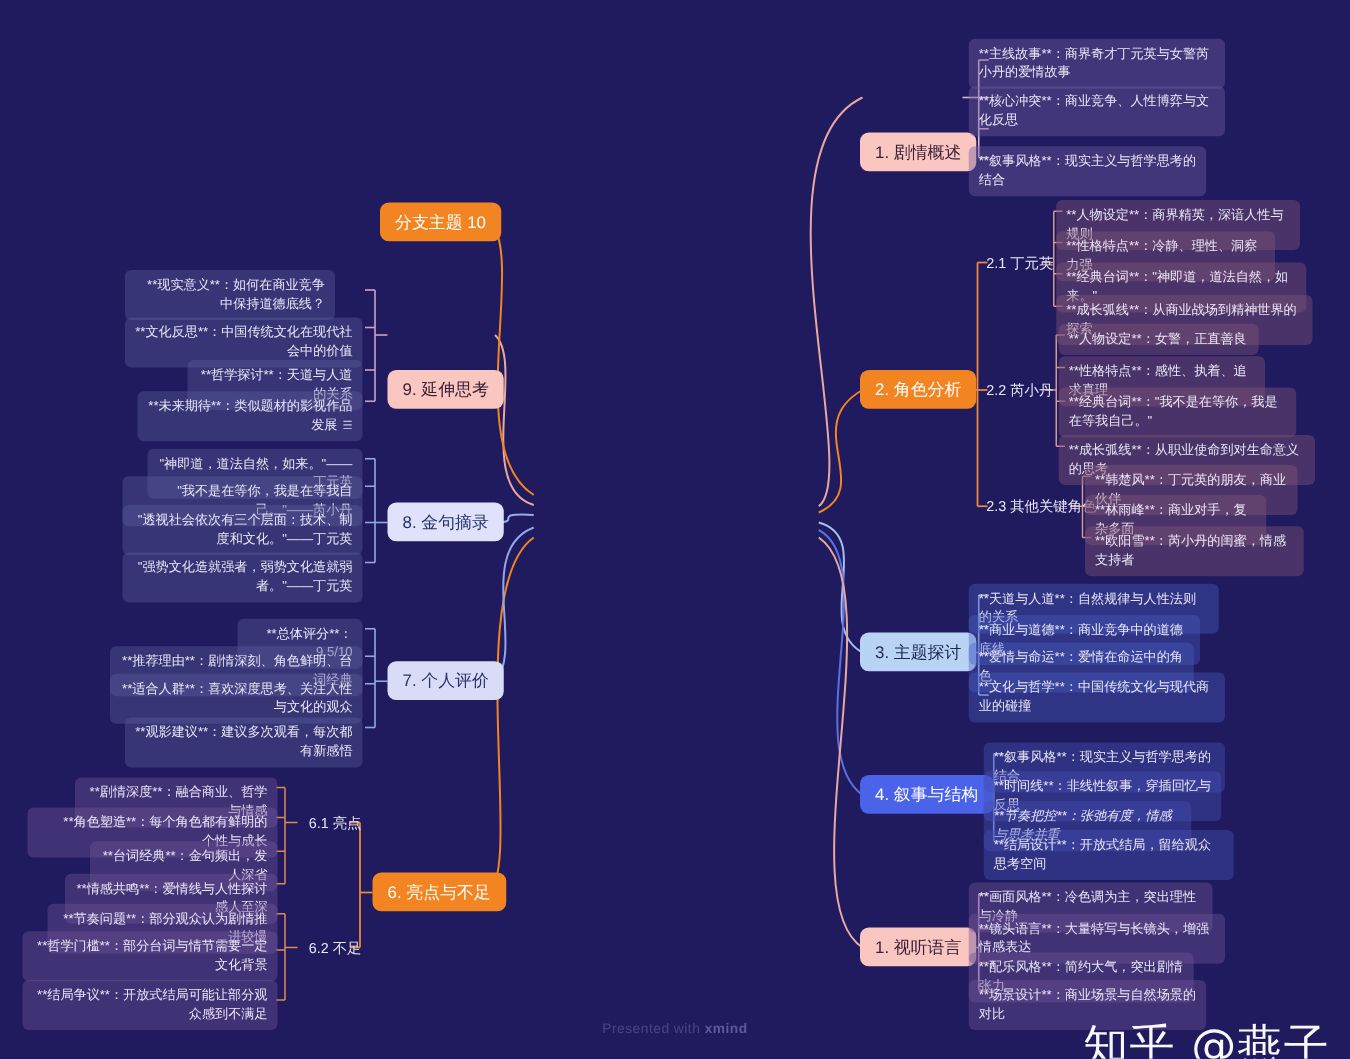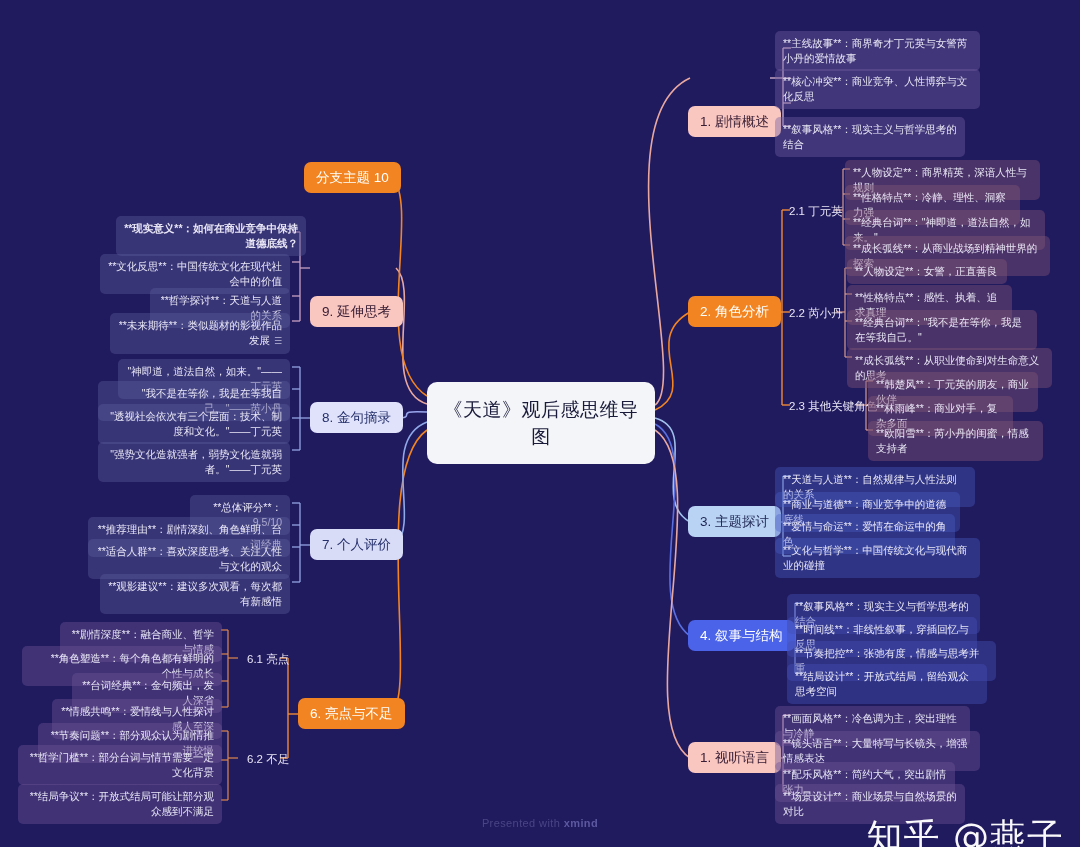--- a/index.html
+++ b/index.html
@@ -192,21 +192,20 @@
     <path d="M300 450 h -8" stroke="#93a6e4" stroke-width="1.3" fill="none"></path>
 
     <path d="M310 268 H 300" stroke="#c8a0c0" stroke-width="1.3" fill="none"></path>
     <path d="M300 232 V 321" stroke="#c8a0c0" stroke-width="1.3" fill="none"></path>
     <path d="M300 232 h -8" stroke="#c8a0c0" stroke-width="1.3" fill="none"></path>
     <path d="M300 262 h -8" stroke="#c8a0c0" stroke-width="1.3" fill="none"></path>
     <path d="M300 296 h -8" stroke="#c8a0c0" stroke-width="1.3" fill="none"></path>
     <path d="M300 321 h -8" stroke="#c8a0c0" stroke-width="1.3" fill="none"></path>
   </svg>
 
-  <div class="node root" style="left:427px;top:382px;width:228px;">《天道》观后感思维导图</div>
 
   <div class="node l1 pink" style="left:688px;top:62px;">1. 剧情概述</div>
   <div class="node l1 orange" style="left:688px;top:296px;">2. 角色分析</div>
   <div class="node l1 lblue" style="left:688px;top:506px;">3. 主题探讨</div>
   <div class="node l1 blue" style="left:688px;top:620px;">4. 叙事与结构</div>
   <div class="node l1 pink2" style="left:688px;top:742px;">1. 视听语言</div>
 
   <div class="node l1 orange2" style="left:298px;top:698px;">6. 亮点与不足</div>
   <div class="node l1 lavender" style="left:310px;top:529px;">7. 个人评价</div>
   <div class="node l1 lav2" style="left:310px;top:402px;">8. 金句摘录</div>
@@ -238,21 +237,21 @@
   <div class="node leaf v-rose" style="left:868px;top:396px;width:145px;">**林雨峰**：商业对手，复杂多面</div>
   <div class="node leaf v-rose" style="left:868px;top:421px;width:175px;">**欧阳雪**：芮小丹的闺蜜，情感支持者</div>
 
   <div class="node leaf v-blue" style="left:775px;top:467px;width:200px;">**天道与人道**：自然规律与人性法则的关系</div>
   <div class="node leaf v-blue" style="left:775px;top:492px;width:185px;">**商业与道德**：商业竞争中的道德底线</div>
   <div class="node leaf v-blue" style="left:775px;top:514px;width:180px;">**爱情与命运**：爱情在命运中的角色</div>
   <div class="node leaf v-blue" style="left:775px;top:538px;width:205px;">**文化与哲学**：中国传统文化与现代商业的碰撞</div>
 
   <div class="node leaf v-ind" style="left:787px;top:594px;width:193px;">**叙事风格**：现实主义与哲学思考的结合</div>
   <div class="node leaf v-ind" style="left:787px;top:617px;width:190px;">**时间线**：非线性叙事，穿插回忆与反思</div>
-  <div class="node leaf v-ind" style="left:787px;top:641px;width:209px;">**节奏把控**：张弛有度，情感与思考并重</div>
+  <div class="node leaf v-ind" style="left:787px;top:641px;width:166px;font-style:italic;">**节奏把控**：张弛有度，情感与思考并重</div>
   <div class="node leaf v-ind" style="left:787px;top:664px;width:200px;">**结局设计**：开放式结局，留给观众思考空间</div>
 
   <div class="node leaf v-plum" style="left:775px;top:706px;width:195px;">**画面风格**：冷色调为主，突出理性与冷静</div>
   <div class="node leaf v-plum" style="left:775px;top:731px;width:205px;">**镜头语言**：大量特写与长镜头，增强情感表达</div>
   <div class="node leaf v-plum" style="left:775px;top:762px;width:180px;">**配乐风格**：简约大气，突出剧情张力</div>
   <div class="node leaf v-plum" style="left:775px;top:784px;width:190px;">**场景设计**：商业场景与自然场景的对比</div>
 
   <div class="node leaf v-plum r-right" style="left:60px;top:622px;width:162px;">**剧情深度**：融合商业、哲学与情感</div>
   <div class="node leaf v-plum r-right" style="left:22px;top:646px;width:200px;padding-left:20px;">**角色塑造**：每个角色都有鲜明的个性与成长</div>
   <div class="node leaf v-plum r-right" style="left:72px;top:673px;width:150px;">**台词经典**：金句频出，发人深省</div>
@@ -265,21 +264,21 @@
   <div class="node leaf v-slate r-right" style="left:190px;top:495px;width:100px;">**总体评分**：9.5/10</div>
   <div class="node leaf v-slate r-right" style="left:88px;top:517px;width:202px;">**推荐理由**：剧情深刻、角色鲜明、台词经典</div>
   <div class="node leaf v-slate r-right" style="left:88px;top:539px;width:202px;">**适合人群**：喜欢深度思考、关注人性与文化的观众</div>
   <div class="node leaf v-slate r-right" style="left:100px;top:574px;width:190px;">**观影建议**：建议多次观看，每次都有新感悟</div>
 
   <div class="node leaf v-slate r-right" style="left:118px;top:359px;width:172px;">"神即道，道法自然，如来。"——丁元英</div>
   <div class="node leaf v-slate r-right" style="left:98px;top:381px;width:192px;">"我不是在等你，我是在等我自己。"——芮小丹</div>
   <div class="node leaf v-slate r-right" style="left:98px;top:404px;width:192px;">"透视社会依次有三个层面：技术、制度和文化。"——丁元英</div>
   <div class="node leaf v-slate r-right" style="left:98px;top:442px;width:192px;">"强势文化造就强者，弱势文化造就弱者。"——丁元英</div>
 
-  <div class="node leaf v-slate r-right" style="left:116px;top:216px;width:190px;font-weight:bold;">**现实意义**：如何在商业竞争中保持道德底线？</div>
+  <div class="node leaf v-slate r-right" style="left:100px;top:216px;width:168px;">**现实意义**：如何在商业竞争中保持道德底线？</div>
   <div class="node leaf v-slate r-right" style="left:100px;top:254px;width:190px;">**文化反思**：中国传统文化在现代社会中的价值</div>
   <div class="node leaf v-slate r-right" style="left:150px;top:288px;width:140px;">**哲学探讨**：天道与人道的关系</div>
   <div class="node leaf v-slate r-right" style="left:110px;top:313px;width:180px;"><span>**未来期待**：类似题材的影视作品发展</span><span class="ic">☰</span></div>
 
   <div class="footer">
     <span>Presented with </span><b>xmind</b>
   </div>
 
   <div class="watermark">知乎 @燕子</div>
 

